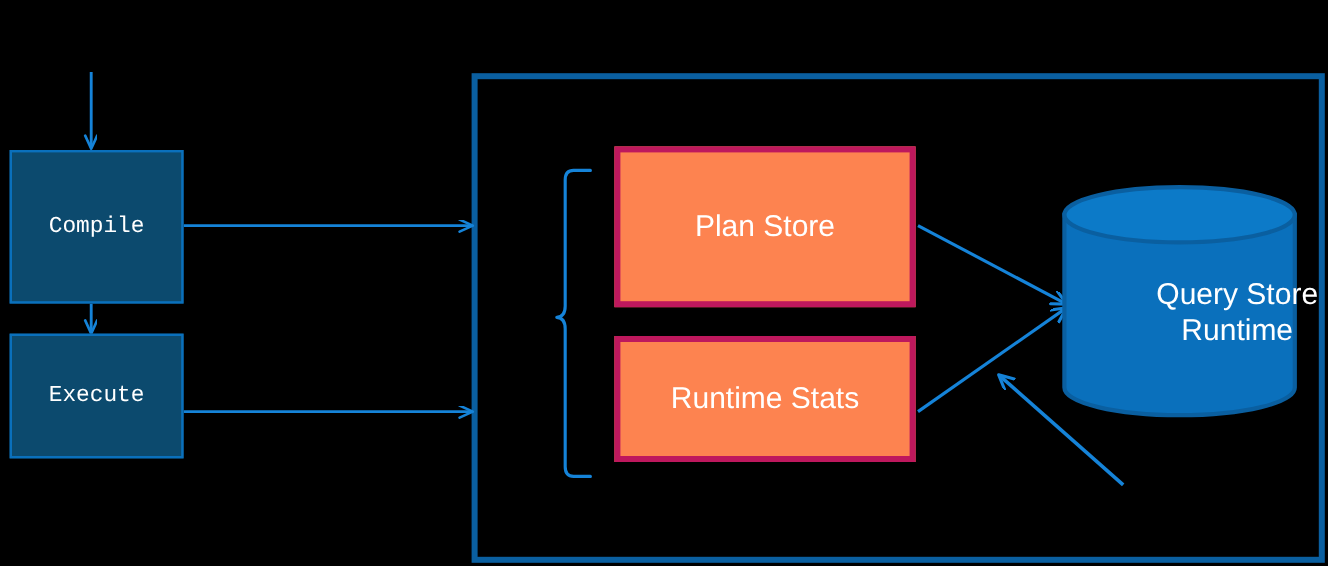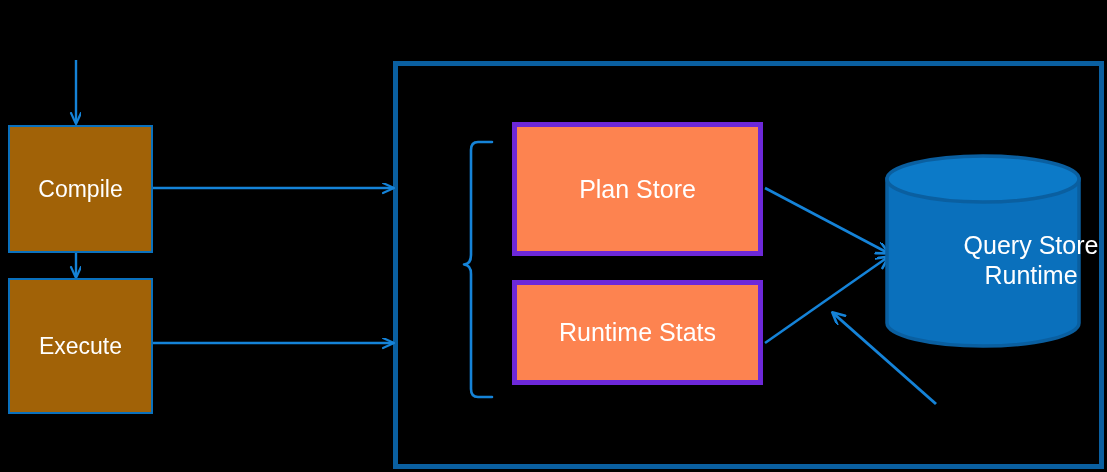--- a/index.html
+++ b/index.html
@@ -26,27 +26,28 @@
     position: absolute;
     box-sizing: border-box;
     display: flex;
     align-items: center;
     justify-content: center;
     color: #ffffff;
     text-align: center;
     line-height: 1.15;
   }
   .blue-box {
-    background: #a16207;
+    background: #0c4a6e;
     border: 2px solid #0A70BC;
-    font-size: 23px;
+    font-size: 19px;
+    font-family: Liberation Mono, monospace;
   }
   .orange-box {
     background: #FD8350;
-    border: 5px solid #6d28d9;
+    border: 5px solid #be185d;
     font-size: 25px;
   }
   .cyl-label {
     position: absolute;
     display: flex;
     align-items: center;
     justify-content: center;
     color: #ffffff;
     font-size: 25px;
     text-align: center;
@@ -91,21 +92,21 @@
     <g>
       <path d="M887,179 L887,323 A96,23 0 0,0 1079,323 L1079,179 Z" fill="#0A70BC" stroke="#0A5FA0" stroke-width="3.5"></path>
       <ellipse cx="983" cy="179" rx="96" ry="23" fill="#0C7AC8" stroke="#0A5FA0" stroke-width="3.5"></ellipse>
     </g>
   </svg>
 
   <div class="node-box blue-box" style="left:8px; top:125px; width:145px; height:128px;">
     <span>Compile</span>
   </div>
 
-  <div class="node-box blue-box" style="left:8px; top:278px; width:145px; height:136px;">
+  <div class="node-box blue-box" style="left:8px; top:278px; width:145px; height:104px;">
     <span>Execute</span>
   </div>
 
   <div class="node-box orange-box" style="left:512px; top:122px; width:251px; height:134px;">
     <span>Plan Store</span>
   </div>
 
   <div class="node-box orange-box" style="left:512px; top:280px; width:251px; height:105px;">
     <span>Runtime Stats</span>
   </div>

